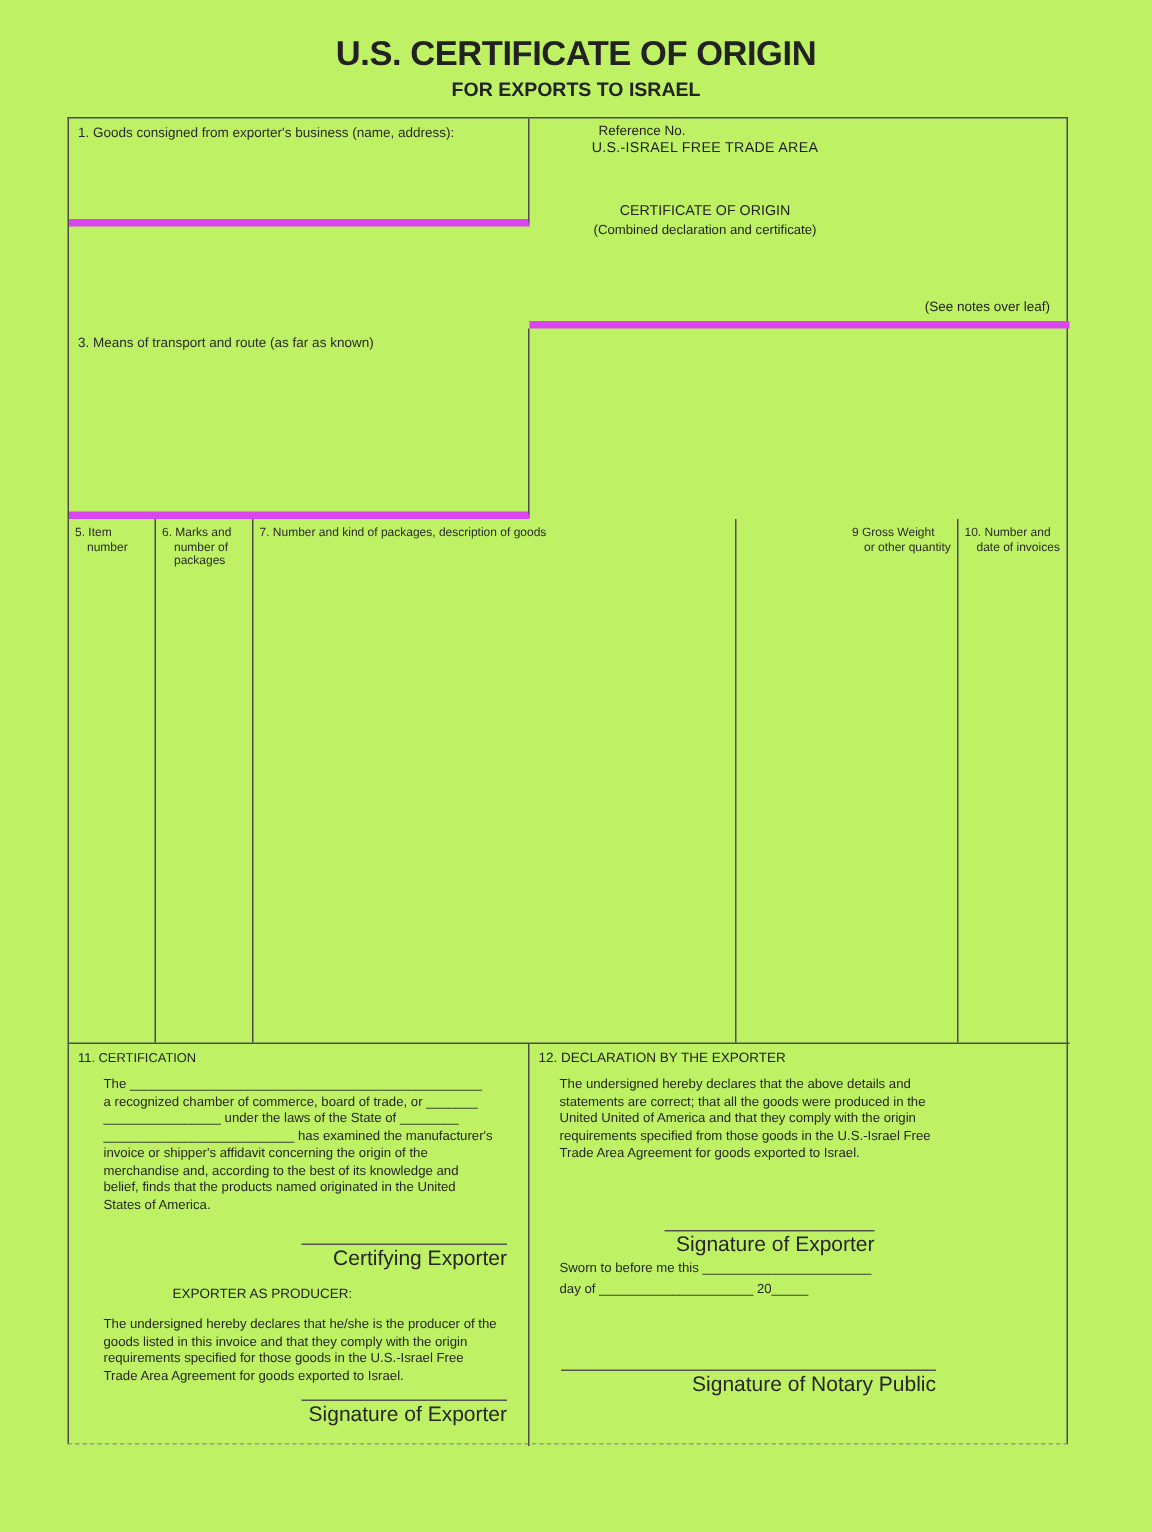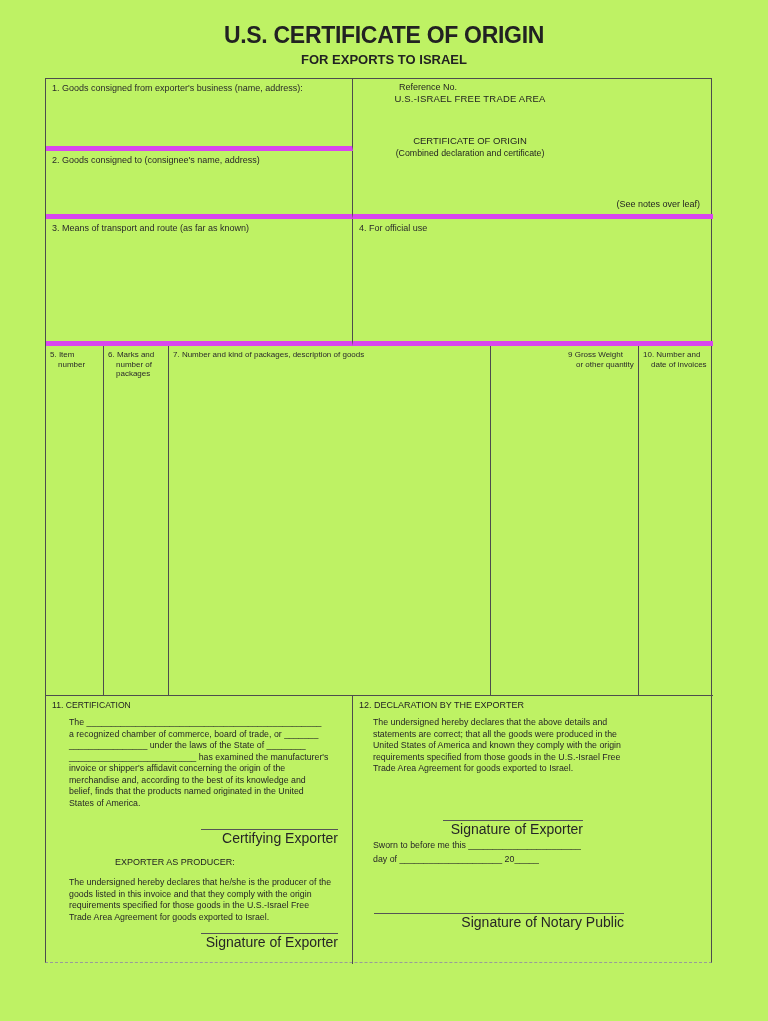--- a/index.html
+++ b/index.html
@@ -61,31 +61,25 @@
     <div class="cell bb" style="left:307px;top:0;width:360px;height:140px;">
       <div class="ref-label">Reference No.</div>
       <div class="ref-center">
         <div class="ref-area-title">U.S.-ISRAEL FREE TRADE AREA</div>
         <div class="ref-cert-title">CERTIFICATE OF ORIGIN</div>
         <div class="ref-cert-sub">(Combined declaration and certificate)</div>
       </div>
       <div class="ref-note">(See notes over leaf)</div>
     </div>
 
-    <div class="cell br bb" style="left:0;top:72px;width:307px;height:68px;">
-      <div class="cell-label">2. Goods consigned to (consignee's name, address)</div>
-    </div>
 
     <div class="cell br bb" style="left:0;top:140px;width:307px;height:127px;">
       <div class="cell-label">3. Means of transport and route (as far as known)</div>
     </div>
 
-    <div class="cell bb" style="left:307px;top:140px;width:360px;height:127px;">
-      <div class="cell-label">4. For official use</div>
-    </div>
 
     <div class="tablezone">
       <div class="tcol br" style="left:0;width:58px;">
         <div class="hdr">
           <span class="l0">5. Item</span>
           <span class="l1">number</span>
         </div>
       </div>
       <div class="tcol br" style="left:58px;width:65px;">
         <div class="hdr">
@@ -138,21 +132,21 @@
       <div class="sigline" style="left:155px;top:237px;width:137px;">
         <span>Signature of Exporter</span>
       </div>
     </div>
 
     <div class="cell" style="left:307px;top:617px;width:360px;height:268px;">
       <div class="sec-head" style="left:6px;top:4px;font-size:9px;">12. DECLARATION BY THE EXPORTER</div>
       <div class="para" style="left:20px;top:21px;">
         <div class="body-line">The undersigned hereby declares that the above details and</div>
         <div class="body-line">statements are correct; that all the goods were produced in the</div>
-        <div class="body-line">United States of America and known they comply with the origin</div>
+        <div class="body-line">United United of America and that they comply with the origin</div>
         <div class="body-line">requirements specified from those goods in the U.S.-Israel Free</div>
         <div class="body-line">Trade Area Agreement for goods exported to Israel.</div>
       </div>
       <div class="sigline" style="left:90px;top:124px;width:140px;">
         <span>Signature of Exporter</span>
       </div>
       <div class="sworn" style="left:20px;top:144px;">Sworn to before me this _______________________</div>
       <div class="sworn" style="left:20px;top:158px;">day of _____________________ 20_____</div>
       <div class="sigline" style="left:21px;top:217px;width:250px;">
         <span>Signature of Notary Public</span>

